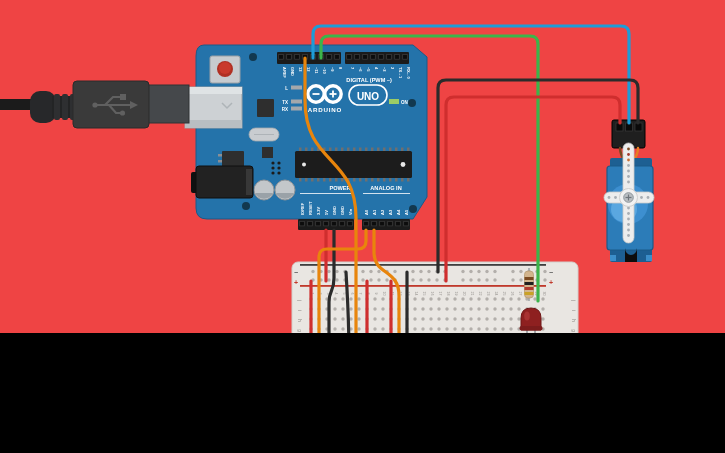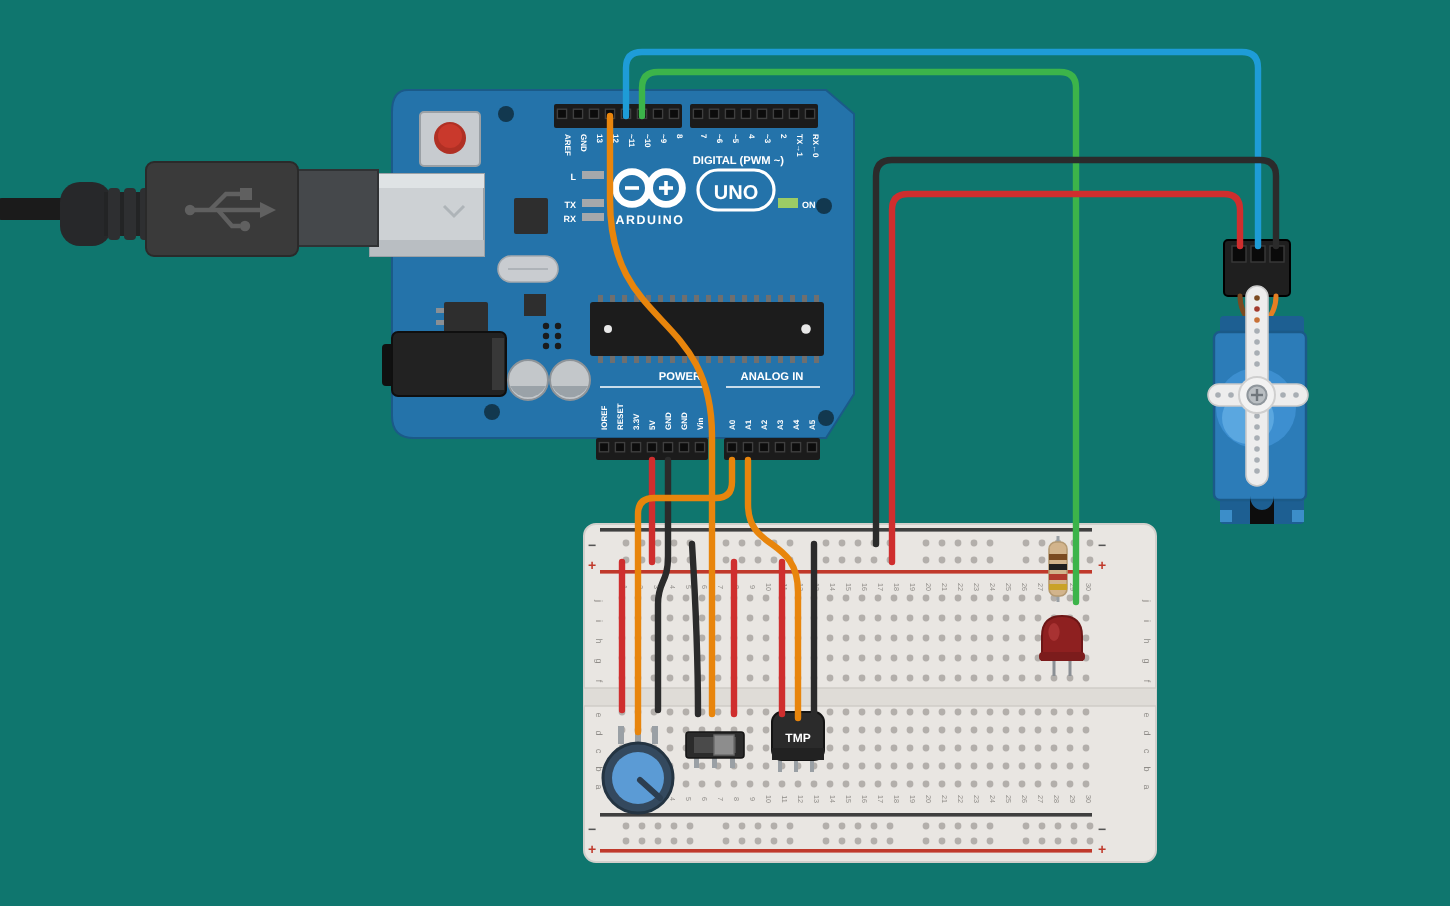--- a/index.html
+++ b/index.html
@@ -1,16 +1,16 @@
 <!DOCTYPE html>
 <html><head>
 <meta charset="utf-8">
 <style>
   html,body{margin:0;padding:0;background:#000;}
-  #stage{position:relative;width:725px;height:453px;background:#0f766e;overflow:hidden;}
+  #stage{position:relative;width:725px;height:333px;background:#ef4444;overflow:hidden;}
   svg{position:absolute;left:0;top:0;}
   text{font-family:"Liberation Sans", sans-serif;}
   .silk{fill:#ffffff;font-weight:bold;}
   .pinlbl{fill:#ffffff;font-weight:bold;font-size:4px;}
   .bblbl{fill:#8f8c88;font-size:4.5px;}
   .bbnum{fill:#8f8c88;font-size:3.6px;}
   .railsym{font-size:7px;font-weight:bold;}
 </style>
 </head>
 <body>

